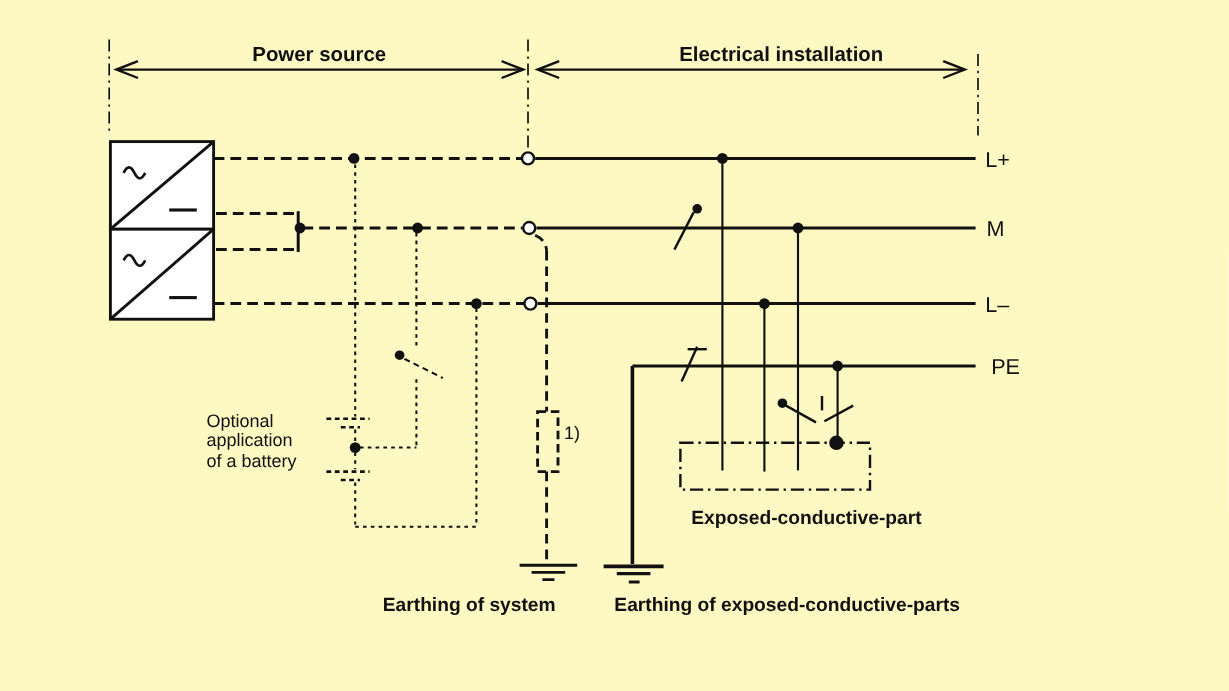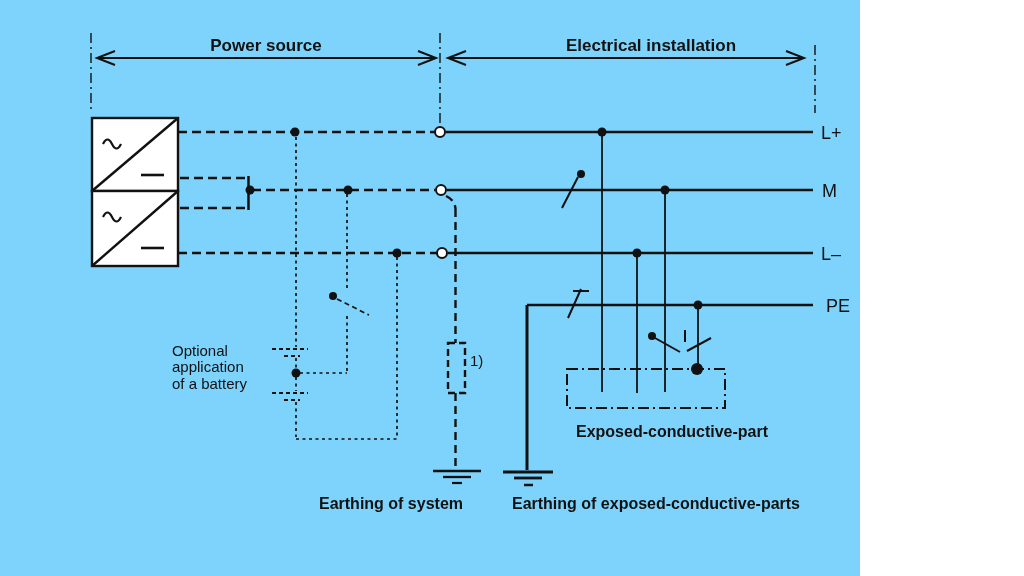--- a/index.html
+++ b/index.html
@@ -1,16 +1,16 @@
 <!DOCTYPE html>
 <html><head>
 <meta charset="utf-8">
 <style>
   html,body{margin:0;padding:0;background:#ffffff;}
-  .stage{position:relative;width:860px;height:576px;background:#7dd3fc;overflow:hidden;}
+  .stage{position:relative;width:1024px;height:576px;background:#fef9c3;overflow:hidden;}
   svg{display:block;font-family:"Liberation Sans", sans-serif;}
   text{fill:#111111;}
   .t-section{font-size:17px;font-weight:700;}
   .t-bus{font-size:18px;font-weight:400;}
   .t-note{font-size:15px;font-weight:400;}
   .t-ref{font-size:15px;font-weight:400;}
   .t-caption{font-size:16px;font-weight:700;}
   .t-exposed{font-size:16px;font-weight:700;}
 </style>
 </head>

